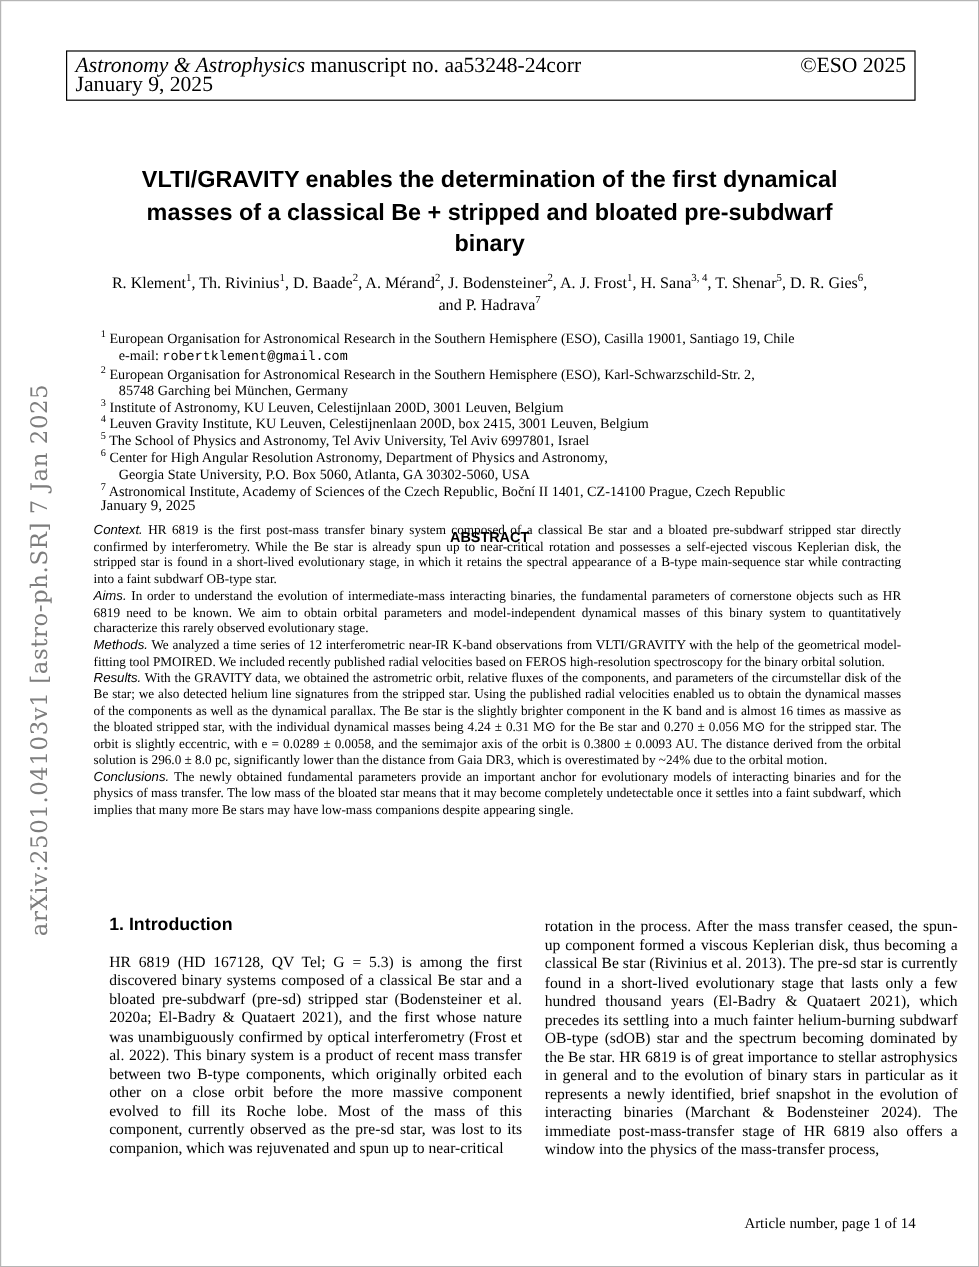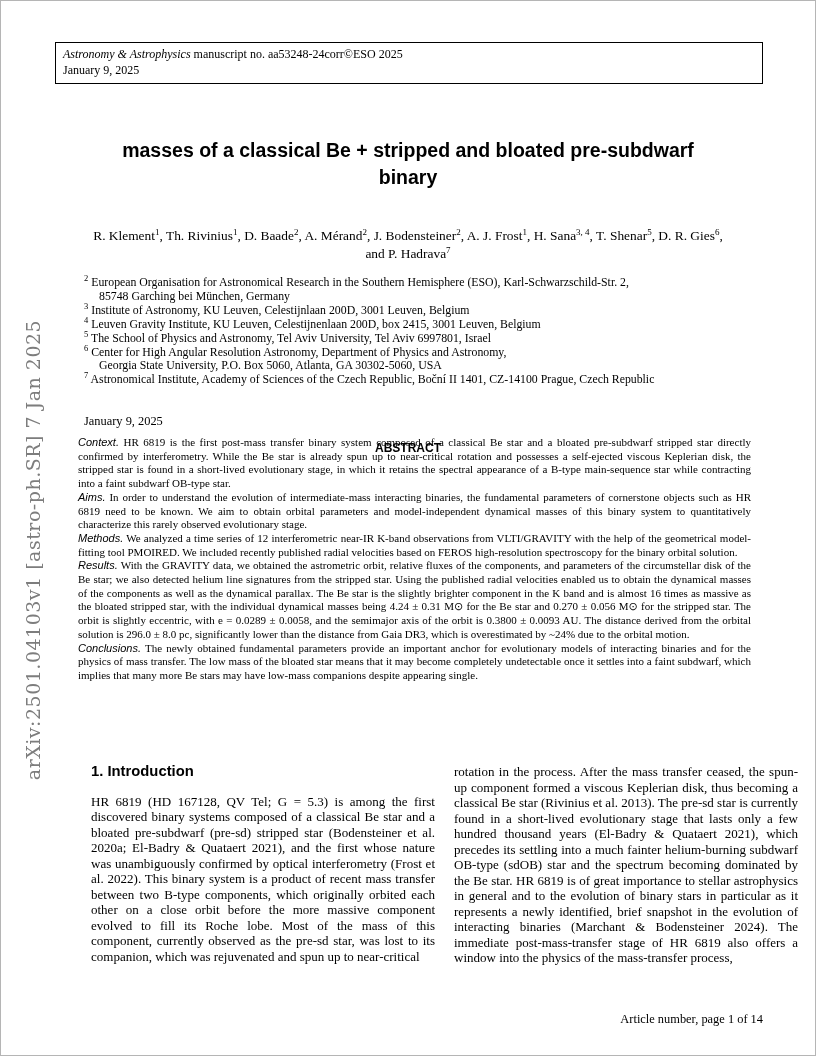--- a/index.html
+++ b/index.html
@@ -5,21 +5,21 @@
   html,body{margin:0;padding:0;background:#fff;}
   body{width:816px;height:1056px;position:relative;font-family:"Liberation Serif",serif;color:#000;overflow:hidden;}
   .page-frame{position:absolute;inset:0;border:1px solid #b5b5b5;box-sizing:border-box;}
 
   
   .arxiv-banner{position:absolute;top:550px;left:33px;transform:translate(-50%,-50%) rotate(-90deg);
     white-space:nowrap;font-family:"DejaVu Serif",serif;font-size:19px;color:#7d7d7d;letter-spacing:.5px;}
 
   
   .header-box{position:absolute;left:55px;top:42px;width:708px;box-sizing:border-box;border:1px solid #000;
-    padding:4px 7px 5px 7px;display:flex;justify-content:flex-start;font-size:12px;line-height:15.5px;}
+    padding:4px 7px 5px 7px;display:flex;justify-content:space-between;font-size:18px;line-height:15.5px;}
   .hb-journal{font-style:italic;}
   .hb-right{white-space:nowrap;}
 
   
   .title{position:absolute;left:0;top:137px;width:100%;text-align:center;
     font-family:"Liberation Sans",sans-serif;font-weight:bold;font-size:19.5px;line-height:26.5px;}
 
   
   .authors{position:absolute;left:58px;top:227px;width:700px;text-align:center;font-size:13.4px;line-height:18px;}
   .authors sup{font-size:9px;line-height:0;}
@@ -59,27 +59,29 @@
 
 <div class="header-box">
   <div>
     <div><span class="hb-journal">Astronomy &amp; Astrophysics</span><span> manuscript no. aa53248-24corr</span></div>
     <div>January 9, 2025</div>
   </div>
   <div class="hb-right">©ESO 2025</div>
 </div>
 
 <div class="title" id="title-block">
+    <div>VLTI/GRAVITY enables the determination of the first dynamical</div>
     <div>masses of a classical Be + stripped and bloated pre-subdwarf</div>
     <div>binary</div>
   </div>
 
 <div class="authors" id="author-list"><span>R. Klement<sup>1</sup></span>, <span>Th. Rivinius<sup>1</sup></span>, <span>D. Baade<sup>2</sup></span>, <span>A. Mérand<sup>2</sup></span>, <span>J. Bodensteiner<sup>2</sup></span>, <span>A. J. Frost<sup>1</sup></span>, <span>H. Sana<sup>3, 4</sup></span>, <span>T. Shenar<sup>5</sup></span>, <span>D. R. Gies<sup>6</sup></span>, <span class="authors-last">and P. Hadrava<sup>7</sup></span></div>
 
 <div class="affiliations" id="aff-list">
+    <div class="aff"><sup class="aff-num">1</sup> European Organisation for Astronomical Research in the Southern Hemisphere (ESO), Casilla 19001, Santiago 19, Chile<br>e-mail: <span class="mono">robertklement@gmail.com</span></div>
     <div class="aff"><sup class="aff-num">2</sup> European Organisation for Astronomical Research in the Southern Hemisphere (ESO), Karl-Schwarzschild-Str. 2,<br>85748 Garching bei München, Germany</div>
     <div class="aff"><sup class="aff-num">3</sup> Institute of Astronomy, KU Leuven, Celestijnlaan 200D, 3001 Leuven, Belgium</div>
     <div class="aff"><sup class="aff-num">4</sup> Leuven Gravity Institute, KU Leuven, Celestijnenlaan 200D, box 2415, 3001 Leuven, Belgium</div>
     <div class="aff"><sup class="aff-num">5</sup> The School of Physics and Astronomy, Tel Aviv University, Tel Aviv 6997801, Israel</div>
     <div class="aff"><sup class="aff-num">6</sup> Center for High Angular Resolution Astronomy, Department of Physics and Astronomy,<br>Georgia State University, P.O. Box 5060, Atlanta, GA 30302-5060, USA</div>
     <div class="aff"><sup class="aff-num">7</sup> Astronomical Institute, Academy of Sciences of the Czech Republic, Boční II 1401, CZ-14100 Prague, Czech Republic</div>
   </div>
 
 <div class="dateline">January 9, 2025</div>
 

